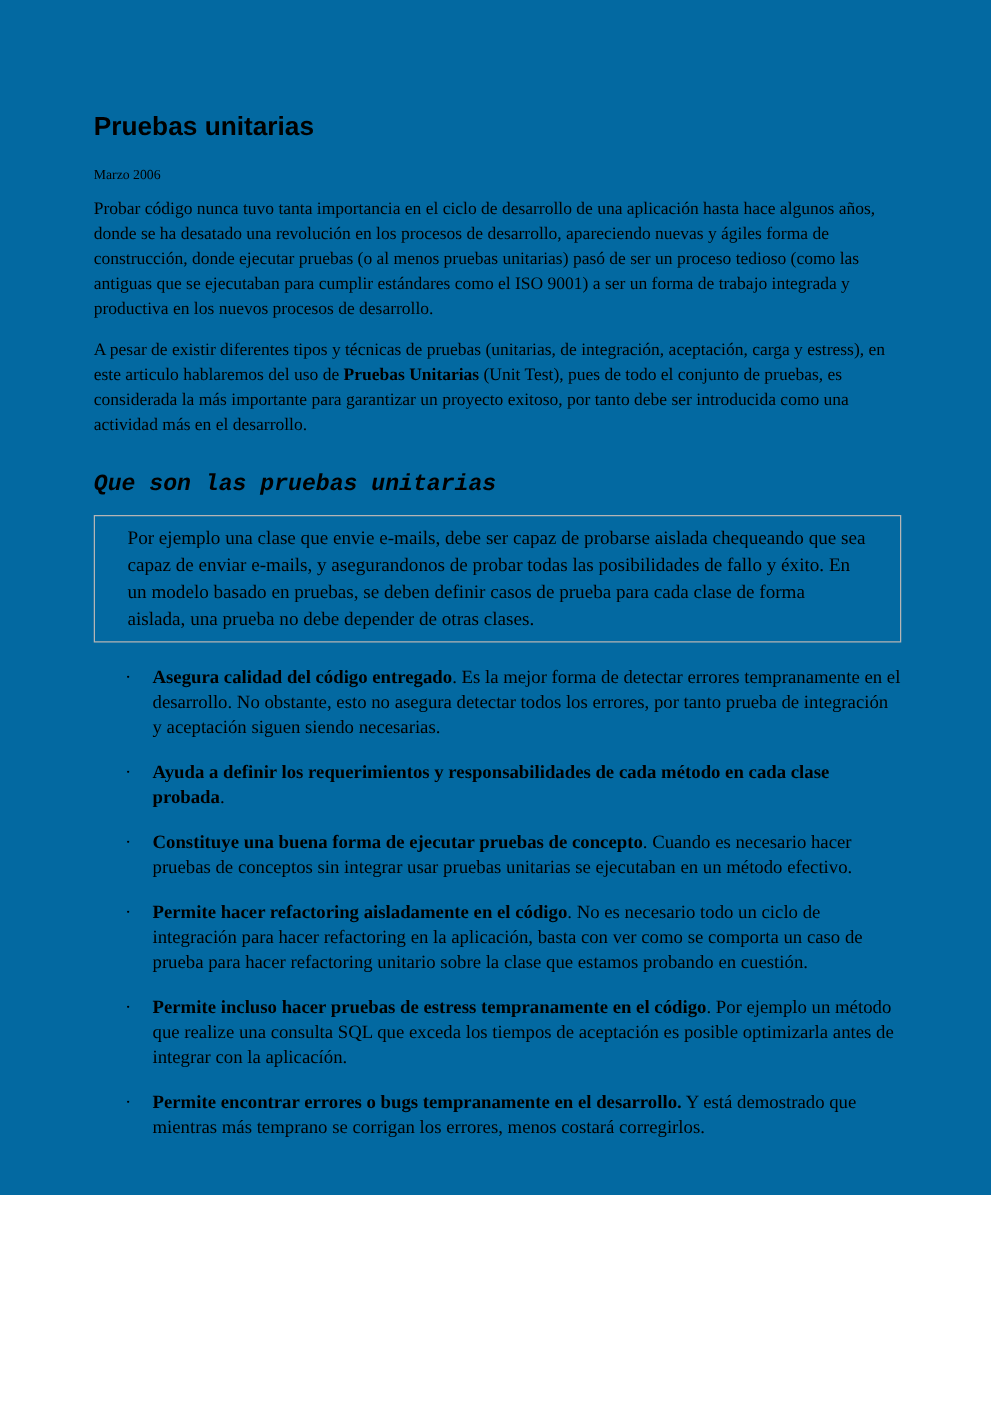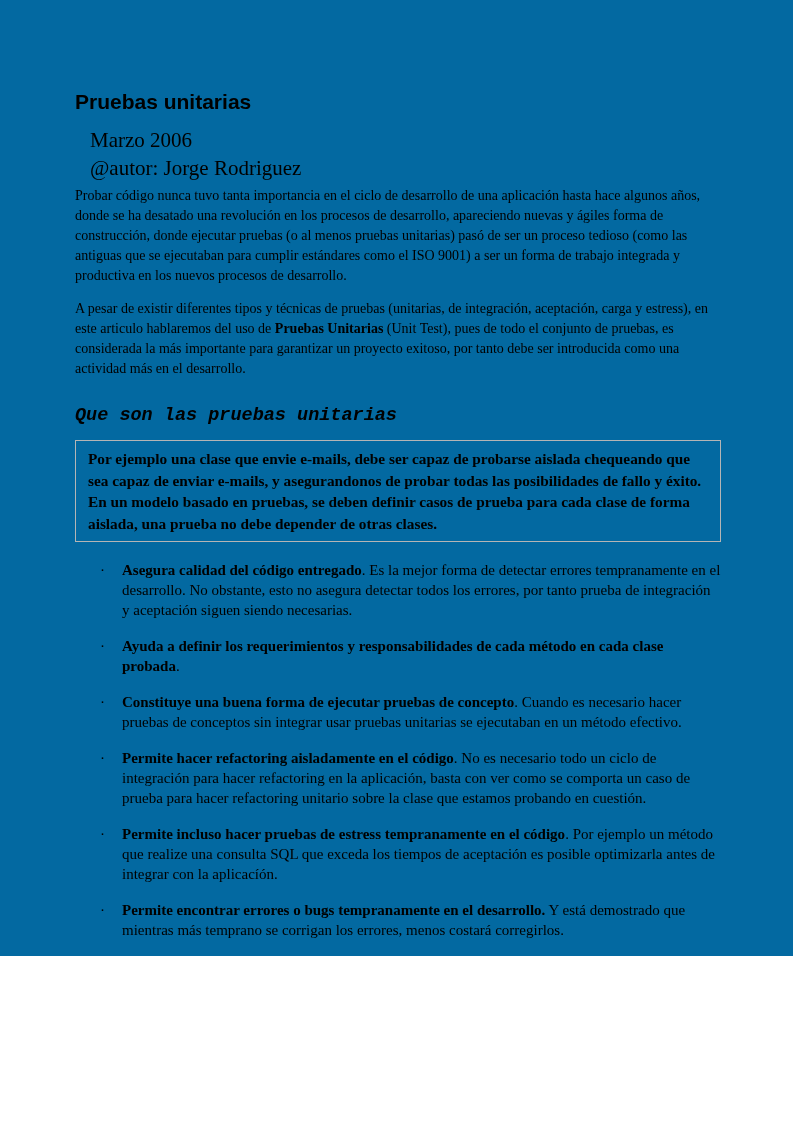--- a/index.html
+++ b/index.html
@@ -23,43 +23,43 @@
     width: 646px;
   }
   h1.doc-title {
     font-family: "Liberation Sans", sans-serif;
     font-size: 21px;
     font-weight: bold;
     margin: 0 0 16px 0;
     letter-spacing: 0;
   }
   p.meta {
-    font-size: 21px;
+    font-size: 11px;
     line-height: 20px;
-    margin: 0 0 8px 15px;
+    margin: 0 0 8px 0;
   }
   p.body-para {
     font-size: 14px;
     line-height: 20px;
     margin: 0 0 13px 0;
     text-align: left;
   }
   h2.section-heading {
     font-family: Liberation Mono, monospace;
     font-size: 18.5px;
     font-weight: bold;
     font-style: italic;
     margin: 26px 0 13px 0;
   }
   .callout {
     border: 1px solid #b5b5b5;
     margin: 14px 0 10px 0;
-    padding: 7px 12px;
+    padding: 7px 26px;
     font-size: 15.3px;
-    font-weight: bold;
+    font-weight: normal;
     line-height: 21.5px;
   }
   ul.bullet-list {
     list-style: none;
     margin: 18px 0 0 0;
     padding: 0;
   }
   ul.bullet-list li {
     display: flex;
     margin: 0 0 16px 0;
@@ -78,21 +78,20 @@
 </style>
 </head>
 <body>
 
 <div class="page">
   <div class="content">
 
     <h1 class="doc-title">Pruebas unitarias</h1>
 
     <p class="meta">Marzo 2006</p>
-    <p class="meta">@autor: Jorge Rodriguez</p>
 
     <p class="body-para"><span>Probar código nunca tuvo tanta importancia en el ciclo de desarrollo de una aplicación hasta hace algunos años, donde se ha desatado una revolución en los procesos de desarrollo, apareciendo nuevas y ágiles forma de construcción, donde ejecutar pruebas (o al menos pruebas unitarias) pasó de ser un proceso tedioso (como las antiguas que se ejecutaban para cumplir estándares como el ISO 9001) a ser un forma de trabajo integrada y productiva en los nuevos procesos de desarrollo.</span></p>
 
     <p class="body-para"><span>A pesar de existir diferentes tipos y técnicas de pruebas (unitarias, de integración, aceptación, carga y estress), en este articulo hablaremos del uso de </span><strong>Pruebas Unitarias</strong><span> (Unit Test), pues de todo el conjunto de pruebas, es considerada la más importante para garantizar un proyecto exitoso, por tanto debe ser introducida como una actividad más en el desarrollo.</span></p>
 
     <h2 class="section-heading">Que son las pruebas unitarias</h2>
 
 
     <div class="callout">Por ejemplo una clase que envie e-mails, debe ser capaz de probarse aislada chequeando que sea capaz de enviar e-mails, y asegurandonos de probar todas las posibilidades de fallo y éxito. En un modelo basado en pruebas, se deben definir casos de prueba para cada clase de forma aislada, una prueba no debe depender de otras clases.</div>
 

